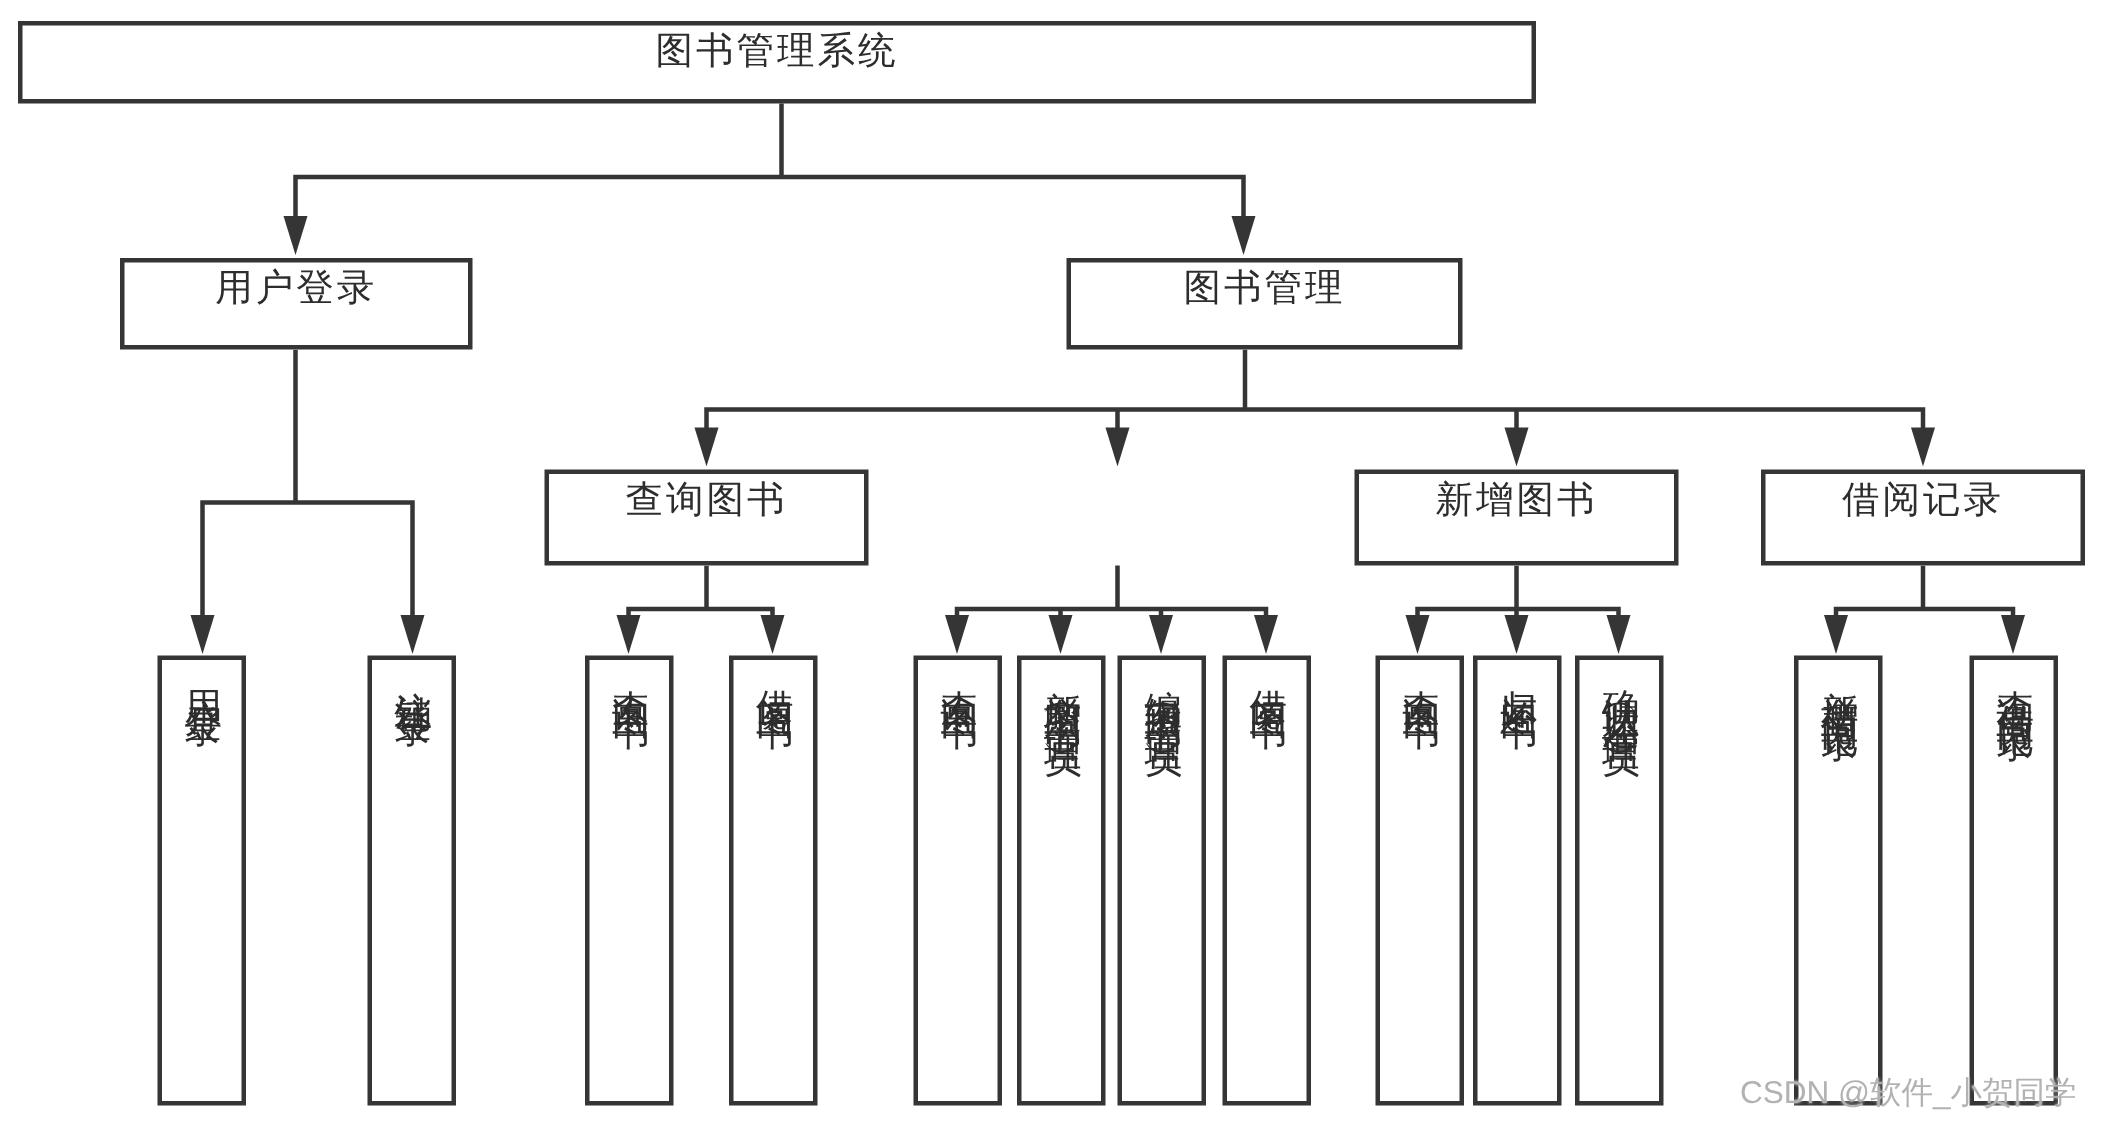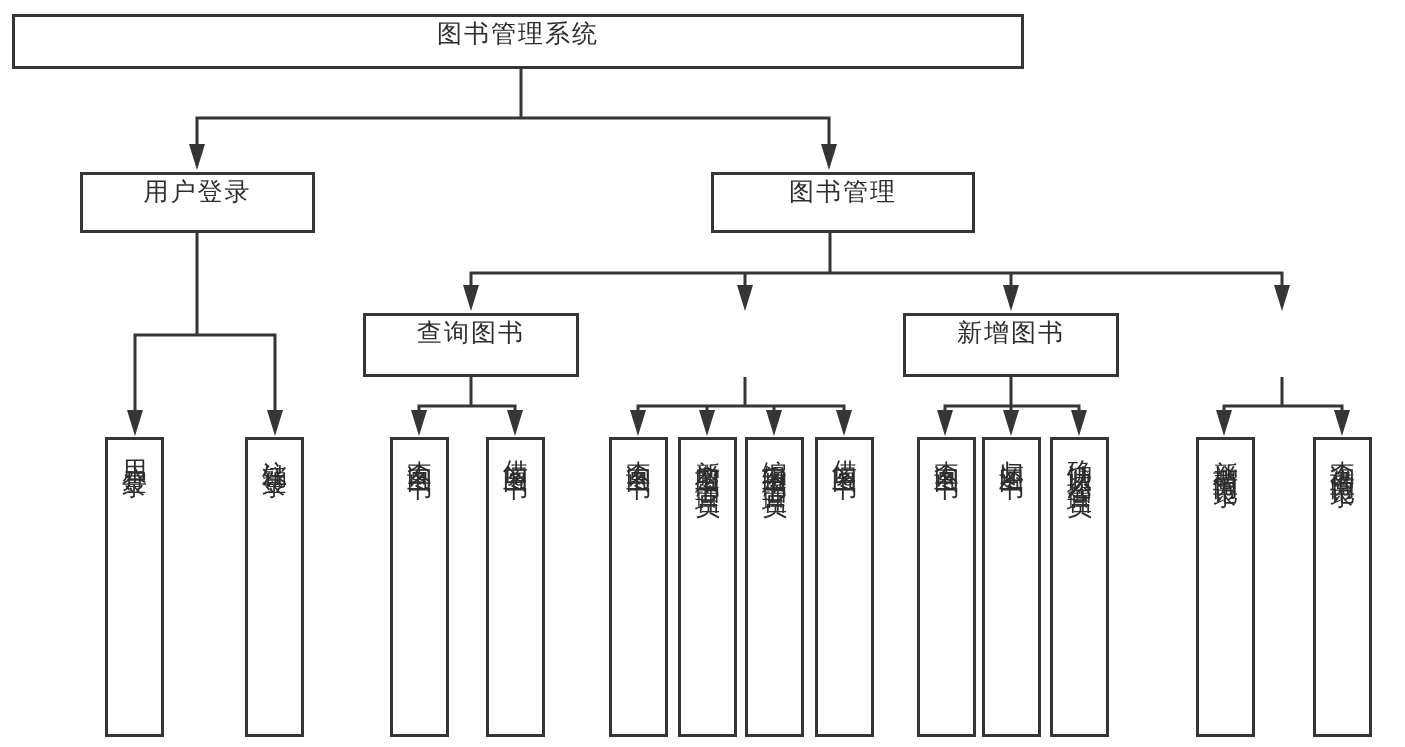--- a/index.html
+++ b/index.html
@@ -161,20 +161,23 @@
   <div class="node n-book-mgmt">
     <span class="hlabel">图书管理</span>
   </div>
 
   <div class="node n-new-book-rec">
     <span class="hlabel">查询图书</span>
   </div>
   <div class="node n-current-borrow">
     <span class="hlabel">新增图书</span>
   </div>
+  <div class="node n-borrow-records">
+    <span class="hlabel">借阅记录</span>
+  </div>
 
   <div class="node leaf l-user-login">
     <span class="vlabel">用户登录</span>
   </div>
   <div class="node leaf l-logout">
     <span class="vlabel">注销登录</span>
   </div>
   <div class="node leaf l-nbr-query">
     <span class="vlabel">查询图书</span>
   </div>
@@ -202,13 +205,14 @@
   <div class="node leaf l-cb-confirm">
     <span class="vlabel">确认归还（管理员）</span>
   </div>
   <div class="node leaf l-br-add">
     <span class="vlabel">新增借阅记录</span>
   </div>
   <div class="node leaf l-br-query">
     <span class="vlabel">查询借阅记录</span>
   </div>
 
+  <div class="watermark">CSDN @软件_小贺同学</div>
 </div>
 
 </body></html>

